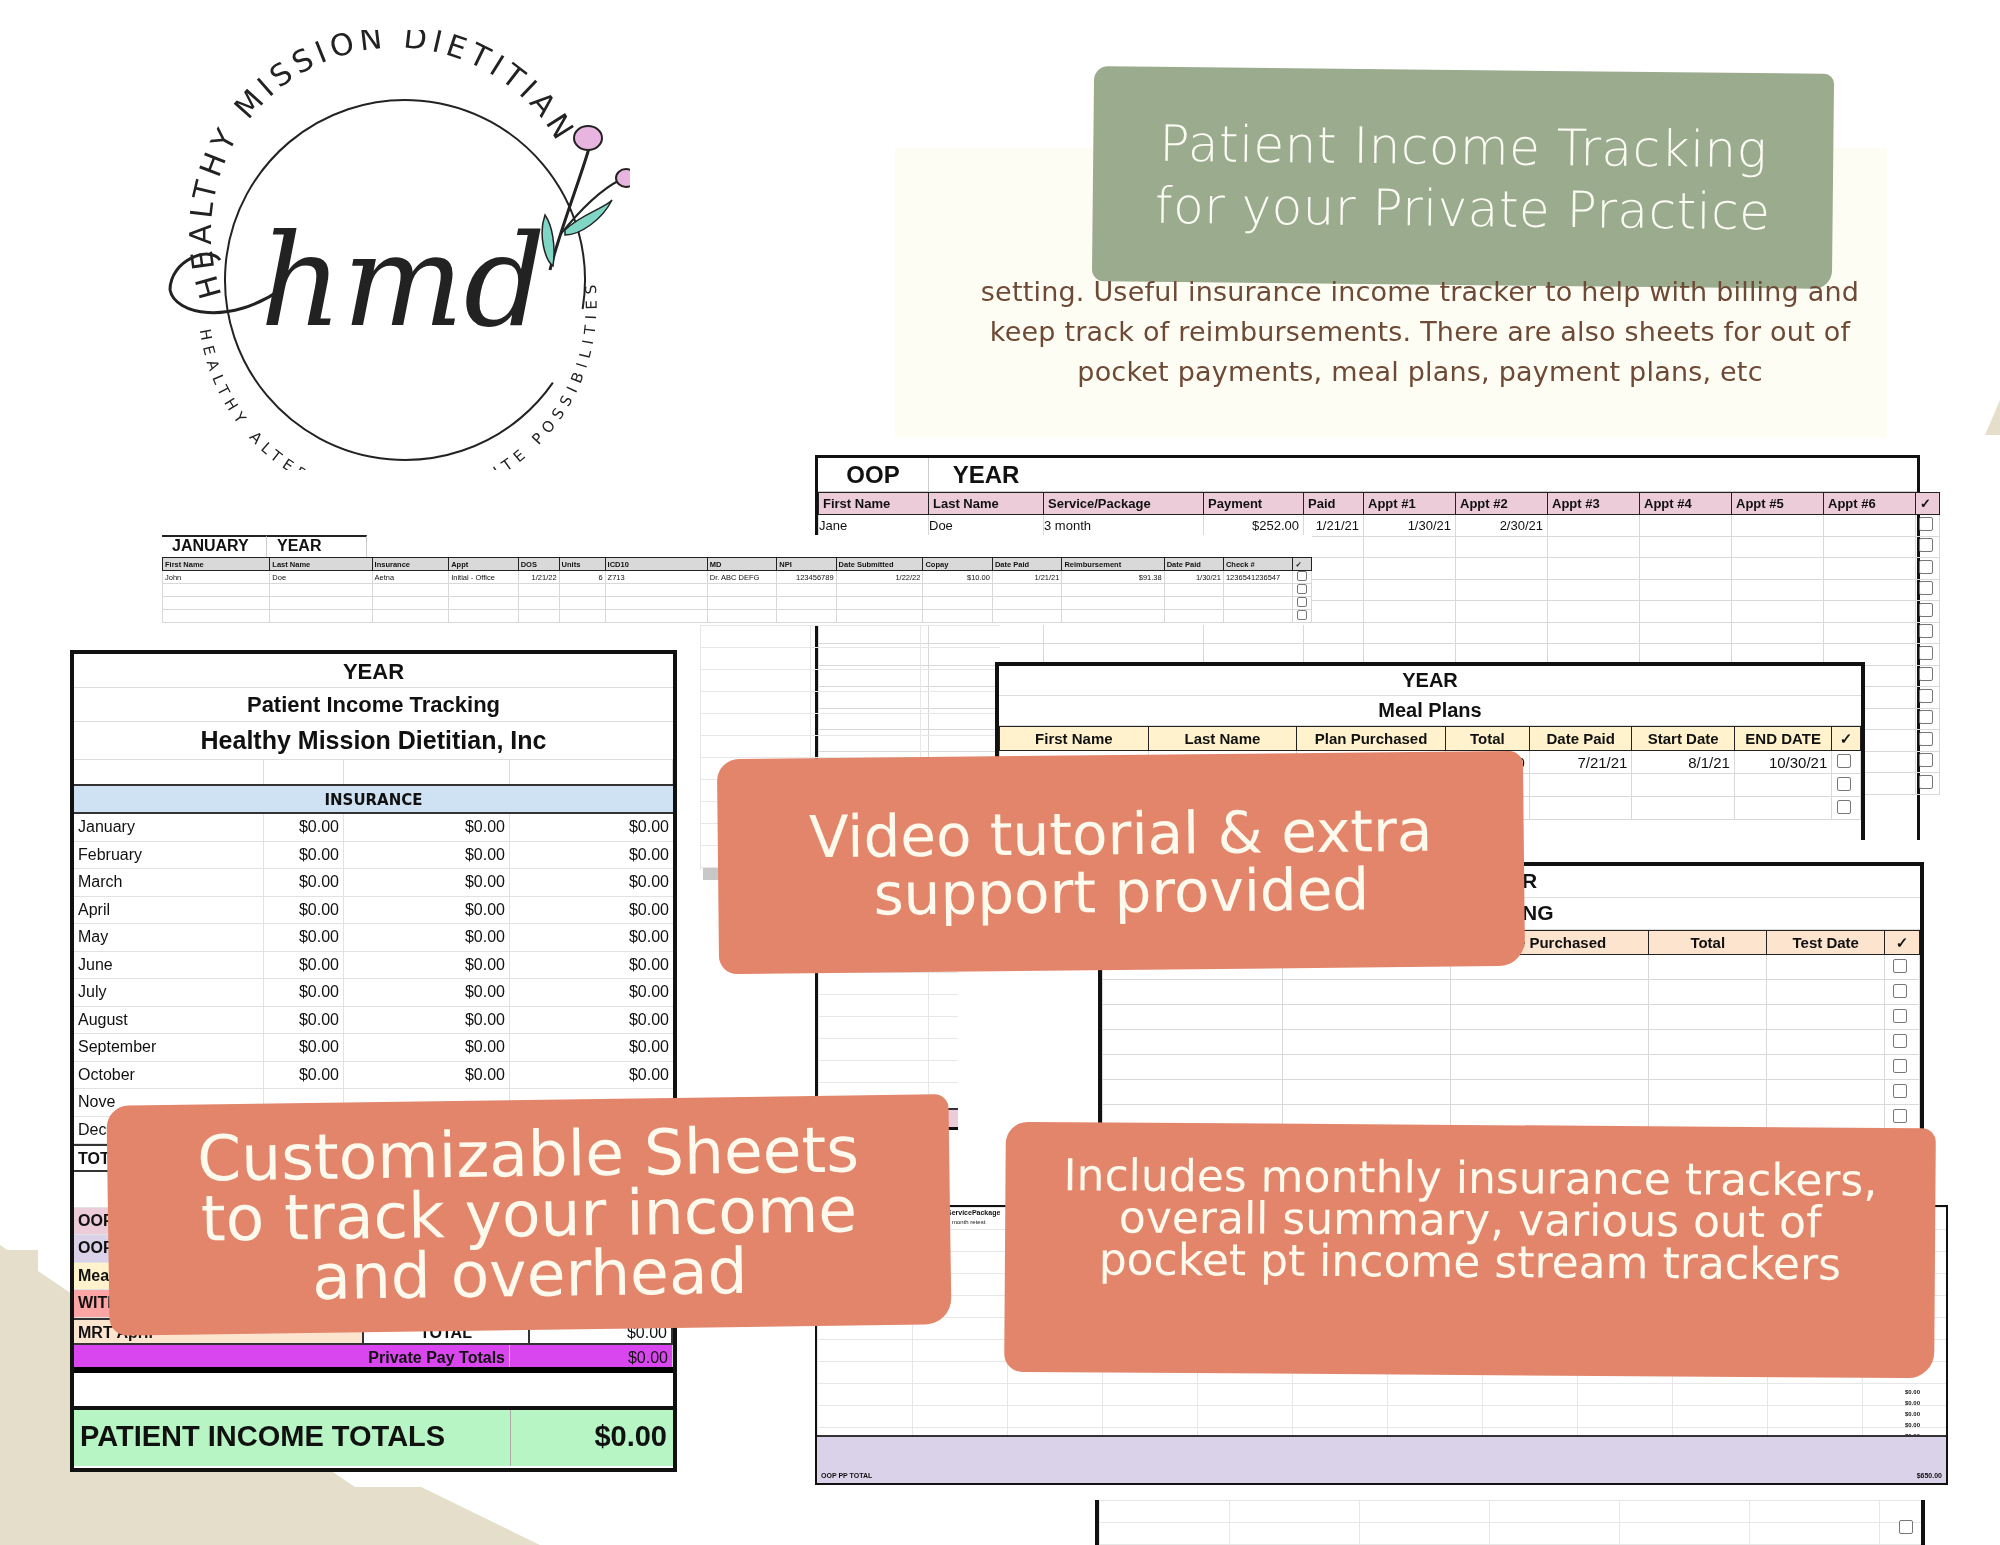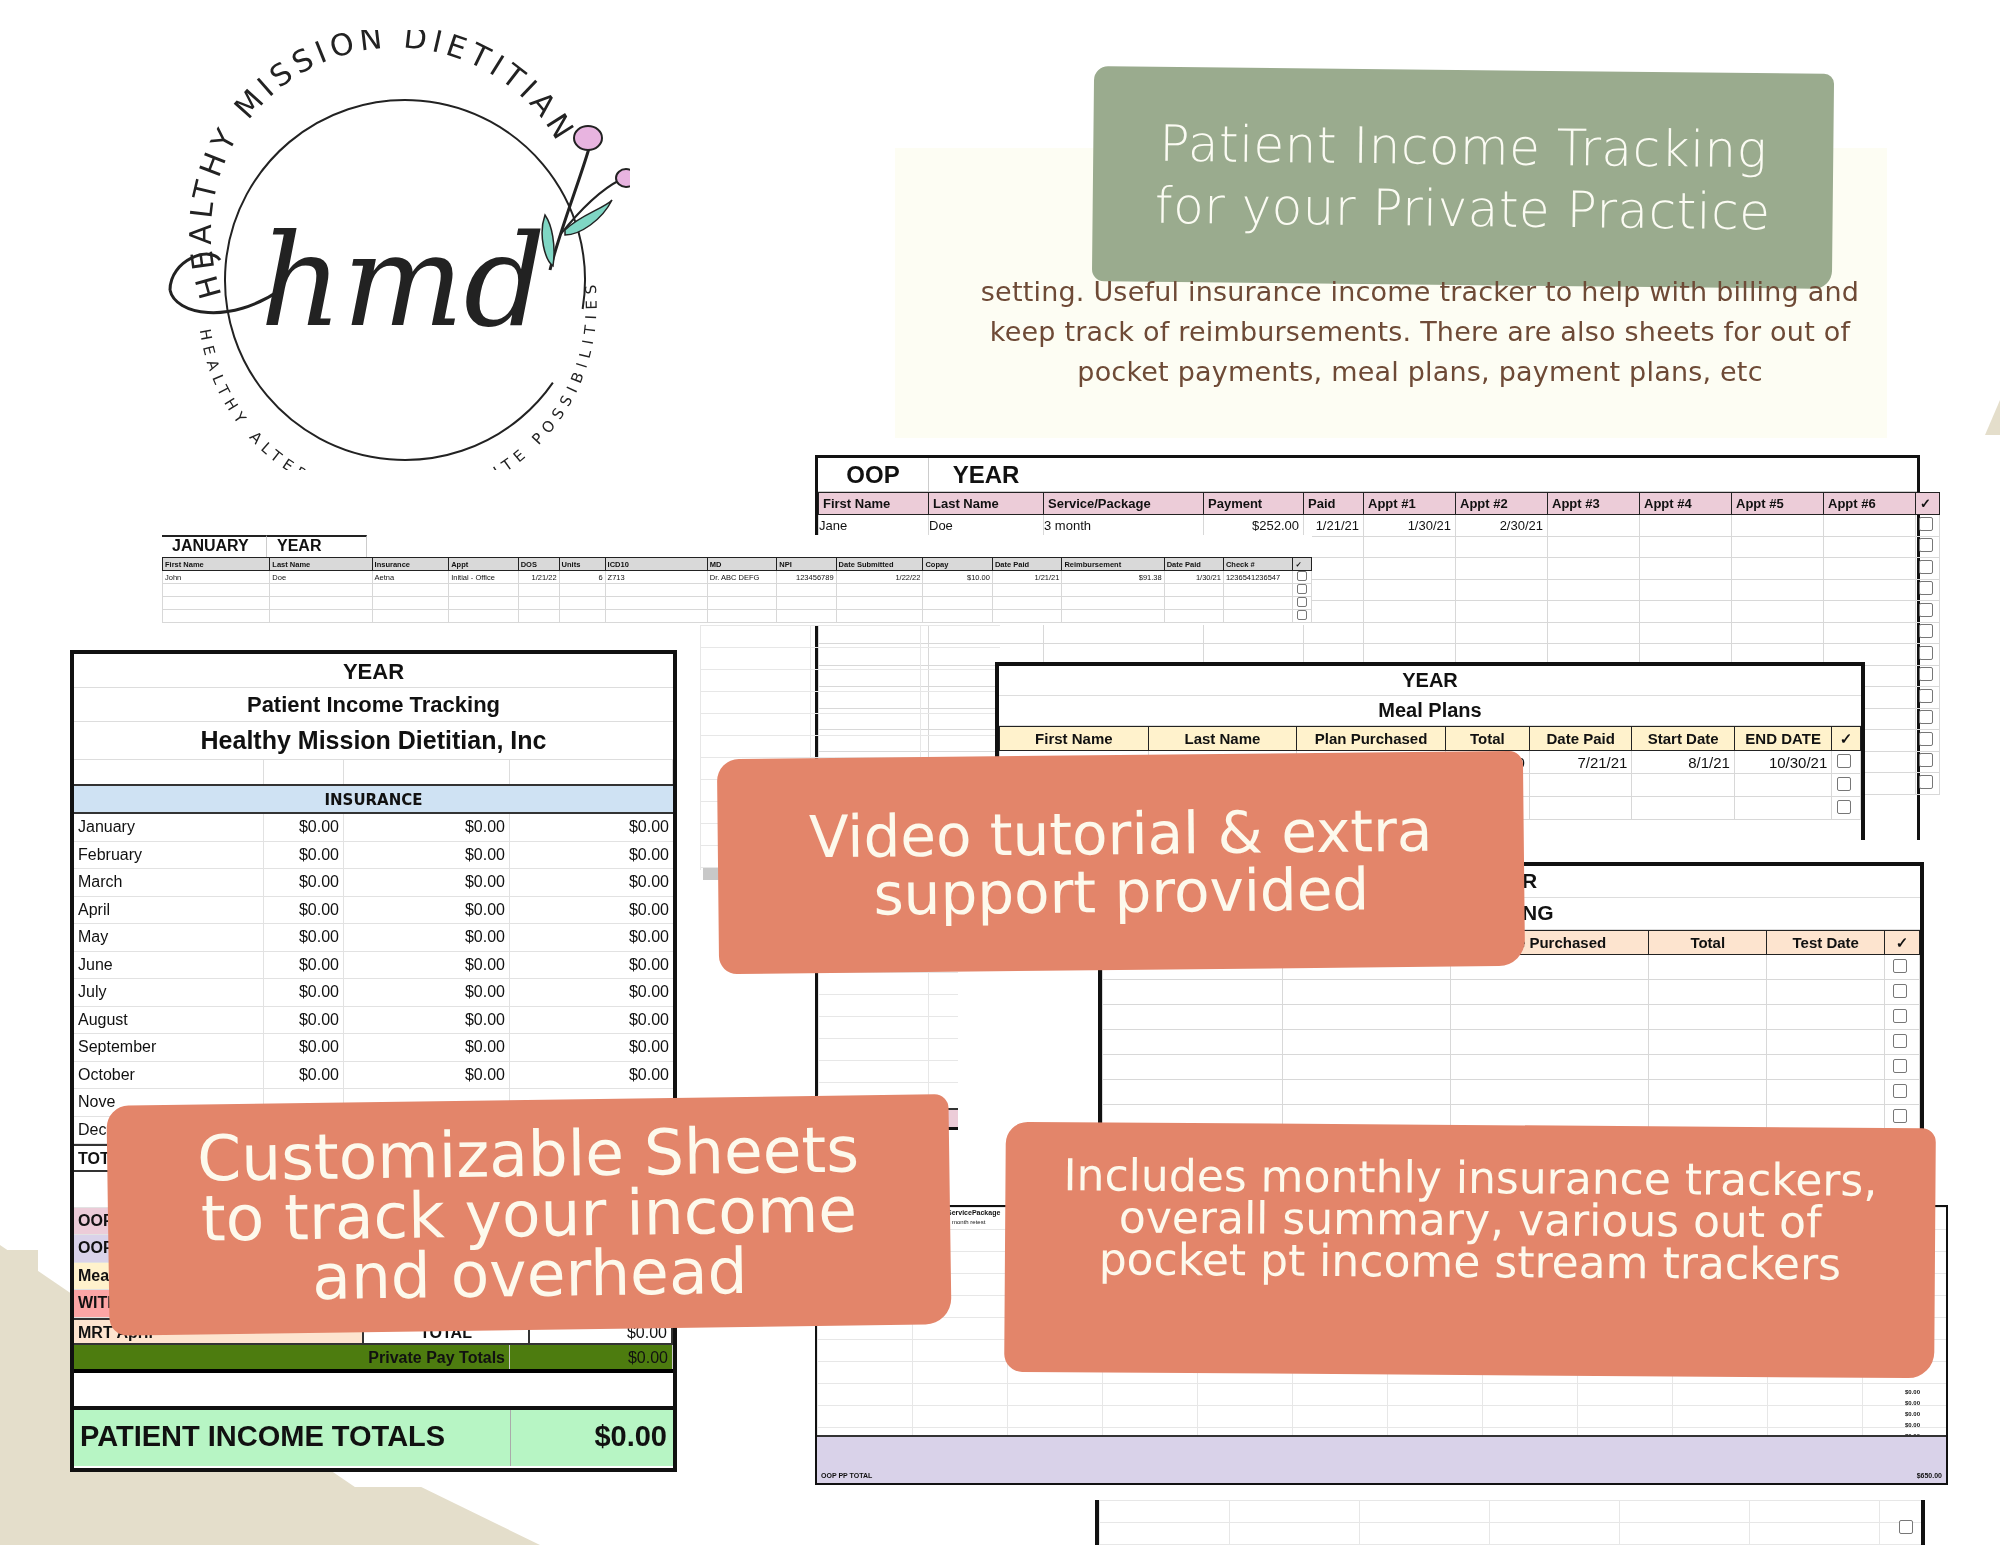--- a/index.html
+++ b/index.html
@@ -75,21 +75,21 @@
   .srow.colhdr { background: #cfe2f3; font-weight: bold; border-bottom: 2px solid #333; height: 29px; }
   .srow.colhdr > div { border-right: 2px solid #333; }
   .srow.colhdr > div:last-child { border-right: none; }
   .srow.oop1 { background: #ecccd8; font-weight: bold; }
   .srow.oop2 { background: #d9d2e9; font-weight: bold; }
   .srow.meal { background: #fff2cc; font-weight: bold; }
   .srow.with { background: #fca5a5; font-weight: bold; }
   .srow.mrt { grid-template-columns: 290px 166px 1fr; font-weight: bold; border-top: 2px solid #333; border-bottom: 2px solid #333; }
   .srow.mrt > div:first-child { background: #fde4cf; }
   .srow.mrt > div { border-right: 2px solid #333; }
-  .srow.pp { grid-template-columns: 436px 1fr; background: #4d7c0f; font-weight: bold; border-bottom: 4px solid #000000; }
+  .srow.pp { grid-template-columns: 436px 1fr; background: #d946ef; font-weight: bold; border-bottom: 6px solid #000000; }
   .srow.pp > div { border-right: 1px solid #ccc; }
   .spacer { height: 37px; border-bottom: 4px solid #111; }
   .pit { display: grid; grid-template-columns: 436px 1fr; height: 56px; background: #b7f5c4; font-weight: bold; font-size: 29px; }
   .pit > div { padding: 10px 6px 0 6px; }
 
   
   .meal-sheet { left: 995px; top: 662px; width: 870px; height: 178px; border: 4px solid #111; border-bottom: none; }
   .meal-sheet .t { height: 30px; text-align: center; font-weight: bold; font-size: 20px; border-bottom: 1px solid #ddd; padding-top: 3px; }
   .meal-sheet .hdr th { background: #fff2cc; font-size: 15px; height: 24px; text-align: center; }
   .meal-sheet td { font-size: 15px; height: 23px; padding-right: 4px; }

